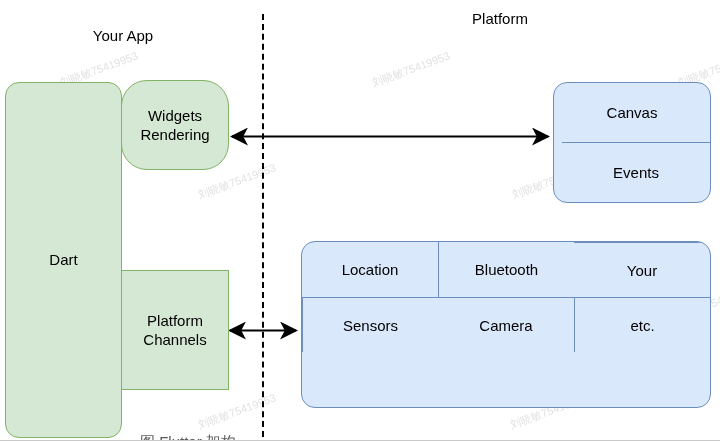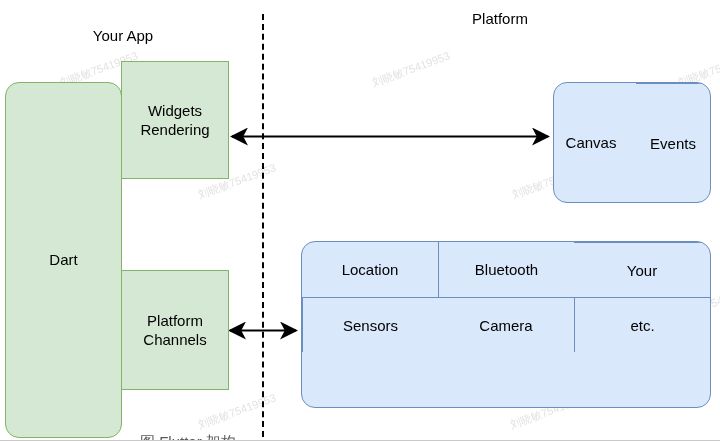--- a/index.html
+++ b/index.html
@@ -55,38 +55,40 @@
   .green {
     background: #d5e8d4;
     border: 1.4px solid #82b366;
   }
   .rounded { border-radius: 14px; margin-top: 20px; }
 
   #box-dart {
     left: 5px; top: 62px; width: 117px; height: 356px;
   }
   #box-widgets {
-    left: 121px; top: 61px; width: 108px; height: 118px;
+    left: 121px; top: 80px; width: 108px; height: 90px;
     z-index: 3;
+    border-radius: 26px;
   }
   #box-channels {
     left: 121px; top: 270px; width: 108px; height: 120px;
     z-index: 3;
   }
 
   
   #box-canvas-events {
     position: absolute;
     left: 553px; top: 82px; width: 158px; height: 121px;
     box-sizing: border-box;
     background: #dae8fc;
     border: 1.4px solid #6c8ebf;
     border-radius: 14px;
     overflow: hidden;
     display: flex;
+    flex-direction: column;
   }
   #box-canvas-events .cell {
     flex: 1 1 0;
     display: flex;
     align-items: center;
     justify-content: center;
     font-size: 15px;
     color: #000;
   }
   #box-canvas-events .cell + .cell {

